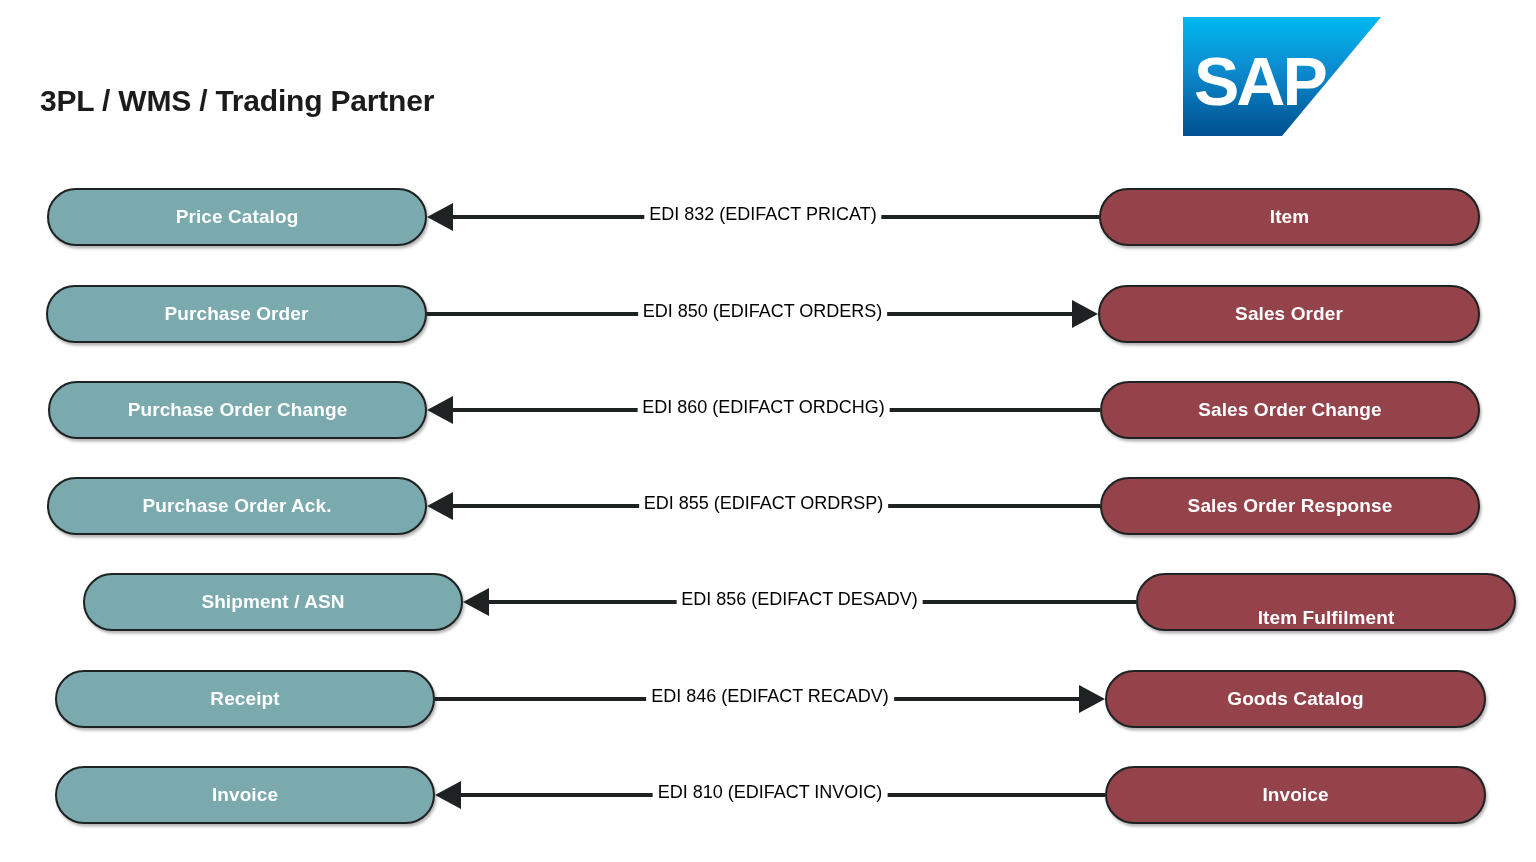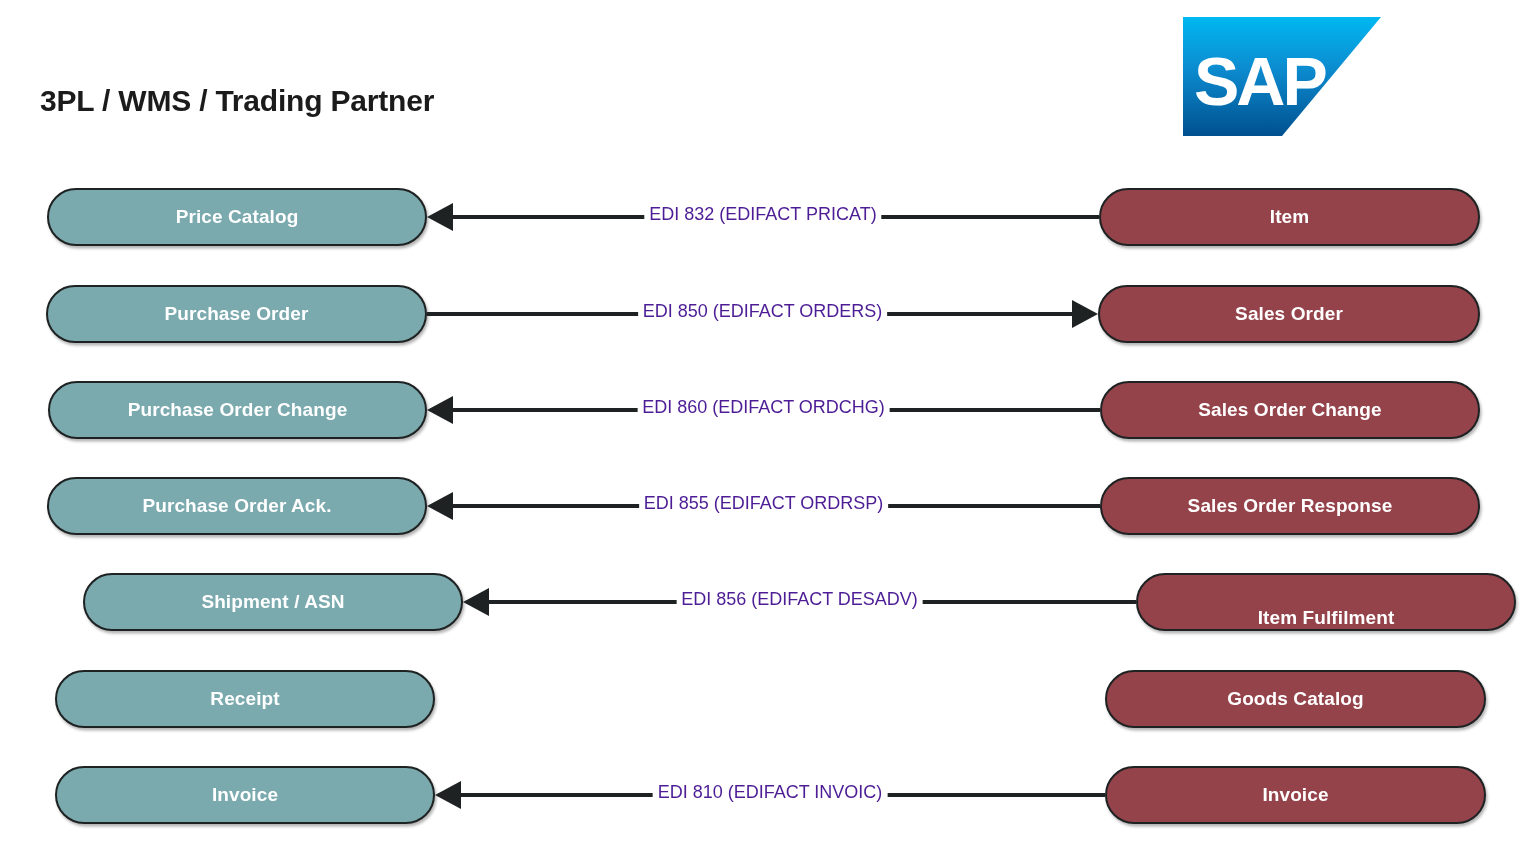--- a/index.html
+++ b/index.html
@@ -93,21 +93,21 @@
   .arrow.to-right { border-left: 26px solid #1e2222; }
 
   .conn-label {
     position: absolute;
     top: 12px;
     transform: translateX(-50%);
     background: #ffffff;
     padding: 0 5px;
     font-size: 18px;
     font-weight: normal;
-    color: #4c1d95;
+    color: #000000;
     white-space: nowrap;
     line-height: 28px;
   }
 </style>
 </head>
 <body>
 
 <div id="canvas">
 
   <div id="page-title">3PL / WMS / Trading Partner</div>
@@ -195,20 +195,25 @@
           <div class="conn-label" style="left: 336.5px;">EDI 856 (EDIFACT DESADV)</div>
         </div>
       </div>
       <div class="row" style="top: 670px;">
         <div class="pill left" style="left: 55px; width: 380px;">
           <span>Receipt</span>
         </div>
         <div class="pill right" style="left: 1105px; width: 381px;">
           <span>Goods Catalog</span>
         </div>
+        <div class="connector" style="left: 435px; width: 670px;">
+          <div class="conn-line" style="left: 0px; width: 646px;"></div>
+          <div class="arrow to-right" style="left: 644px;"></div>
+          <div class="conn-label" style="left: 335px;">EDI 846 (EDIFACT RECADV)</div>
+        </div>
       </div>
       <div class="row" style="top: 766px;">
         <div class="pill left" style="left: 55px; width: 380px;">
           <span>Invoice</span>
         </div>
         <div class="pill right" style="left: 1105px; width: 381px;">
           <span>Invoice</span>
         </div>
         <div class="connector" style="left: 435px; width: 670px;">
           <div class="conn-line" style="left: 24px; width: 646px;"></div>

